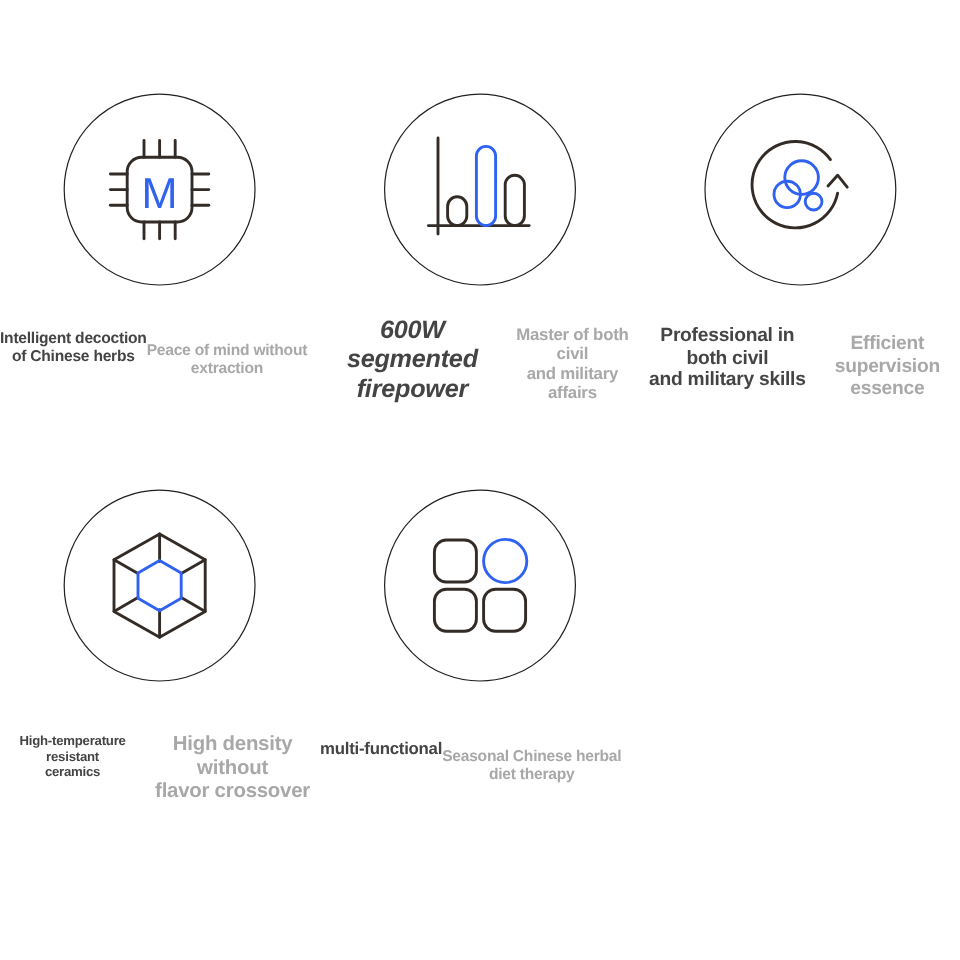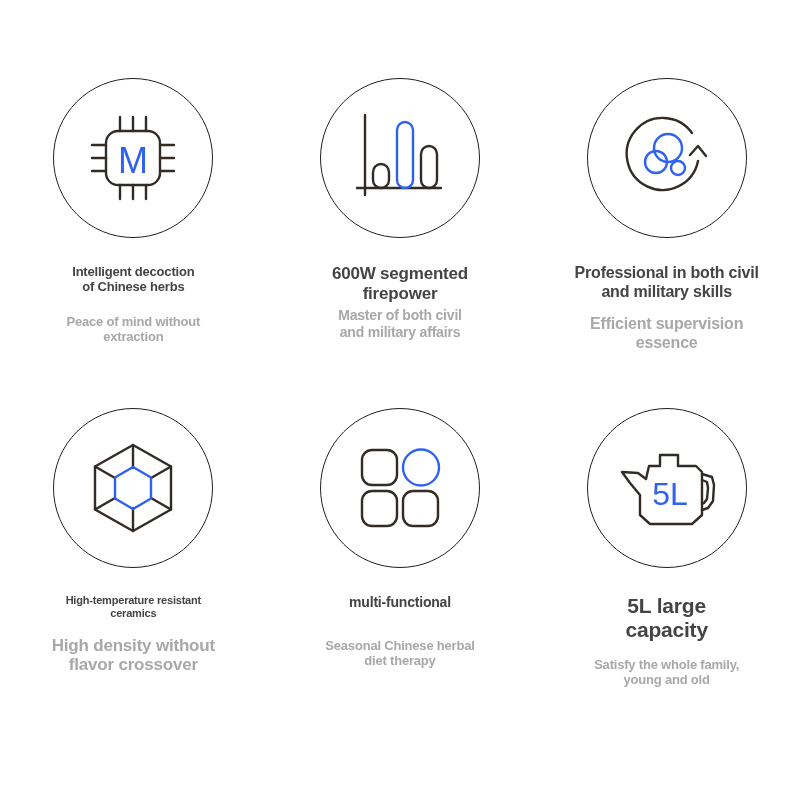--- a/index.html
+++ b/index.html
@@ -48,21 +48,21 @@
   .icon-badge svg {
     display: block;
     overflow: visible;
   }
 
   .text-block {
     margin-top: 26px;
     text-align: center;
     width: 100%;
     display: flex;
-    flex-direction: column;
+    flex-direction: row;
     align-items: center;
   }
 
   .feature-title {
     color: #444444;
     font-weight: bold;
     line-height: 1.16;
     white-space: pre-line;
     letter-spacing: -0.2px;
   }
@@ -72,21 +72,21 @@
     line-height: 1.16;
     white-space: pre-line;
     margin-top: 16px;
     letter-spacing: -0.2px;
   }
 
   
   .c0 .feature-title { font-size: 13px; }
   .c0 .feature-sub   { font-size: 13px; margin-top: 20px; }
 
-  .c1 .feature-title { font-size: 17px; }
+  .c1 .feature-title { font-size: 21px; font-style: italic; }
   .c1 .feature-sub   { font-size: 14px; margin-top: 4px; }
 
   .c2 .feature-title { font-size: 16px; text-align: center; }
   .c2 .feature-sub   { font-size: 16px; margin-top: 14px; }
 
   .c3 .feature-title { font-size: 11px; }
   .c3 .feature-sub   { font-size: 17px; }
 
   .c4 .feature-title { font-size: 14px; }
   .c4 .feature-sub   { font-size: 13px; margin-top: 28px; }
@@ -224,49 +224,14 @@
         <rect class="stroke-dark" x="58" y="58" width="35" height="35" rx="10"></rect>
       </svg>
     </div>
     <div class="text-block">
       <div class="feature-title">multi-functional</div>
       <div class="feature-sub">Seasonal Chinese herbal
 diet therapy</div>
     </div>
   </div>
 
-  <div class="feature-cell c5">
-    <div class="icon-badge">
-      <svg width="118" height="110" viewBox="0 0 118 110">
-
-        <path class="stroke-dark" d="
-          M 52 22
-          L 70 22
-          L 70 33
-          L 88 33
-          L 94 39
-          L 94 82
-          L 84 91
-          L 42 91
-          L 32 82
-          L 32 62
-          L 22 50
-          L 14 39
-          L 30 40
-          L 38 46
-          L 41 33
-          L 52 33
-          Z"></path>
-
-        <path class="stroke-dark" d="M 94 41 L 104 44 L 106 52 L 105 68 L 100 75 L 94 77"></path>
-        <path class="stroke-dark" d="M 94 47 L 99 49 L 100 55 L 99 66 L 96 70 L 94 71"></path>
-        <text class="glyph-accent" x="62" y="72" font-size="32" text-anchor="middle">5L</text>
-      </svg>
-    </div>
-    <div class="text-block">
-      <div class="feature-title">5L large
-capacity</div>
-      <div class="feature-sub">Satisfy the whole family,
-young and old</div>
-    </div>
-  </div>
 
 </div>
 
 </body></html>

